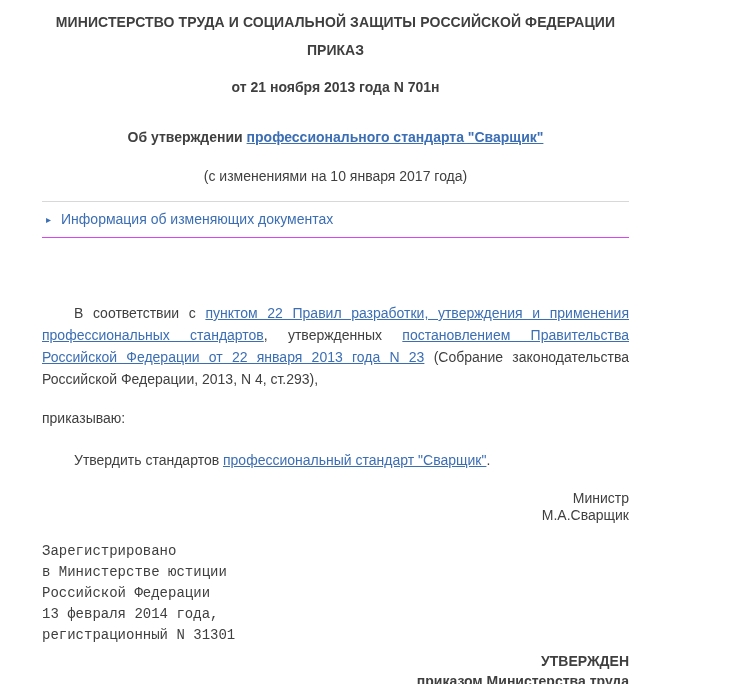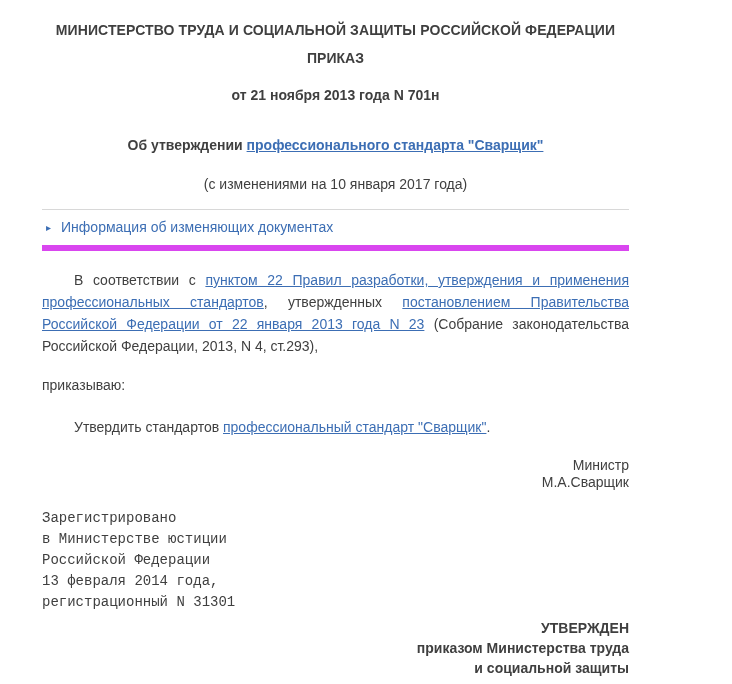--- a/index.html
+++ b/index.html
@@ -5,21 +5,21 @@
   html, body {
     margin: 0;
     padding: 0;
     background: #ffffff;
   }
   .page {
     position: relative;
     width: 664px;
     height: 684px;
     box-sizing: border-box;
-    padding: 12px 35px 0 42px;
+    padding: 4px 35px 0 42px;
     font-family: "Liberation Sans", "DejaVu Sans", sans-serif;
     font-size: 14px;
     color: #3f3f3f;
     overflow: hidden;
   }
   .center { text-align: center; }
   .bold { font-weight: bold; }
   p { margin: 0; line-height: 17px; }
 
   .p-ministry { margin-top: 10px; letter-spacing: 0.1px; }
@@ -30,37 +30,37 @@
 
   a.doc-link {
     color: #3c6eb4;
     text-decoration: underline;
     cursor: pointer;
   }
 
   .info-section {
     margin-top: 16px;
     border-top: 1px solid #d8d8d8;
-    border-bottom: 6px solid #d946ef;
+    border-bottom: 1px solid #d946ef;
     padding: 9px 0 10px 4px;
     cursor: pointer;
   }
   .info-section .tri {
     display: inline-block;
     color: #3c6eb4;
     font-size: 10px;
     vertical-align: 1px;
     margin-right: 10px;
   }
   .info-section .info-label {
     color: #3c6eb4;
   }
 
   .body-para {
-    margin-top: 18px;
+    margin-top: 64px;
     text-align: justify;
     text-indent: 32px;
     line-height: 22px;
   }
   .p-order   { margin-top: 17px; line-height: 22px; }
   .p-approve { margin-top: 20px; line-height: 22px; text-indent: 32px; }
 
   .sig-block {
     margin-top: 19px;
     text-align: right;

